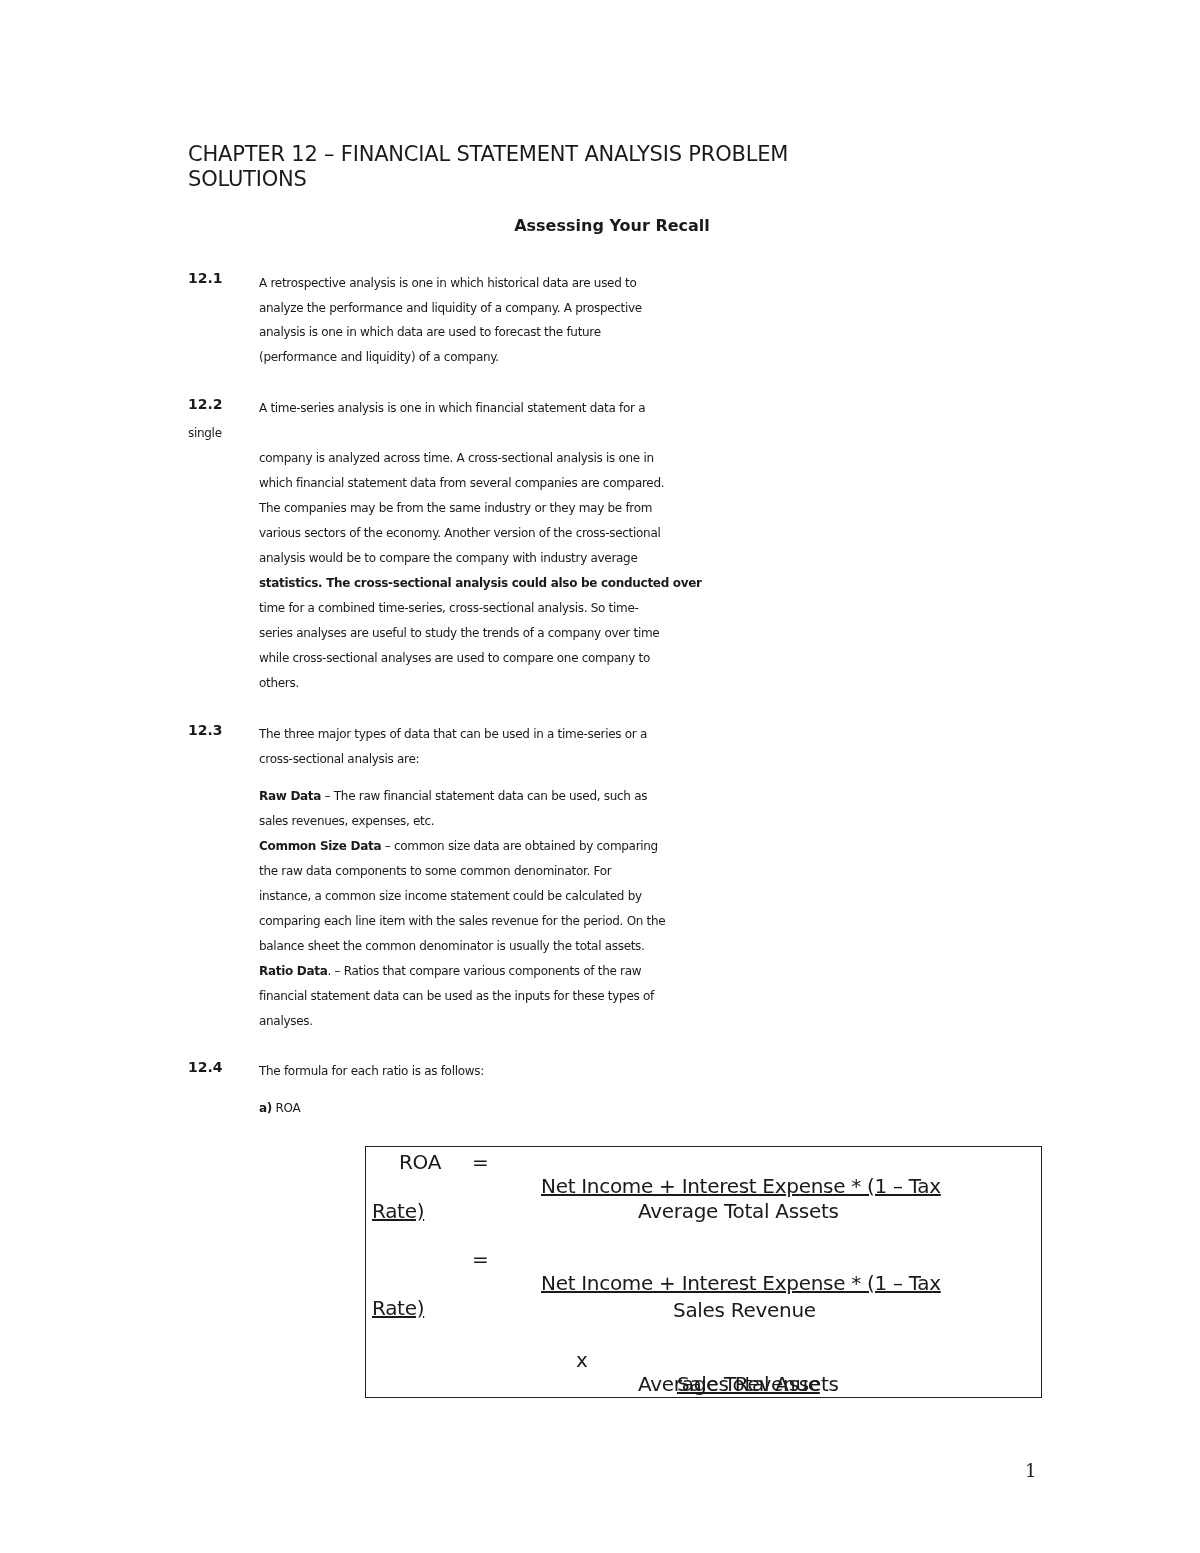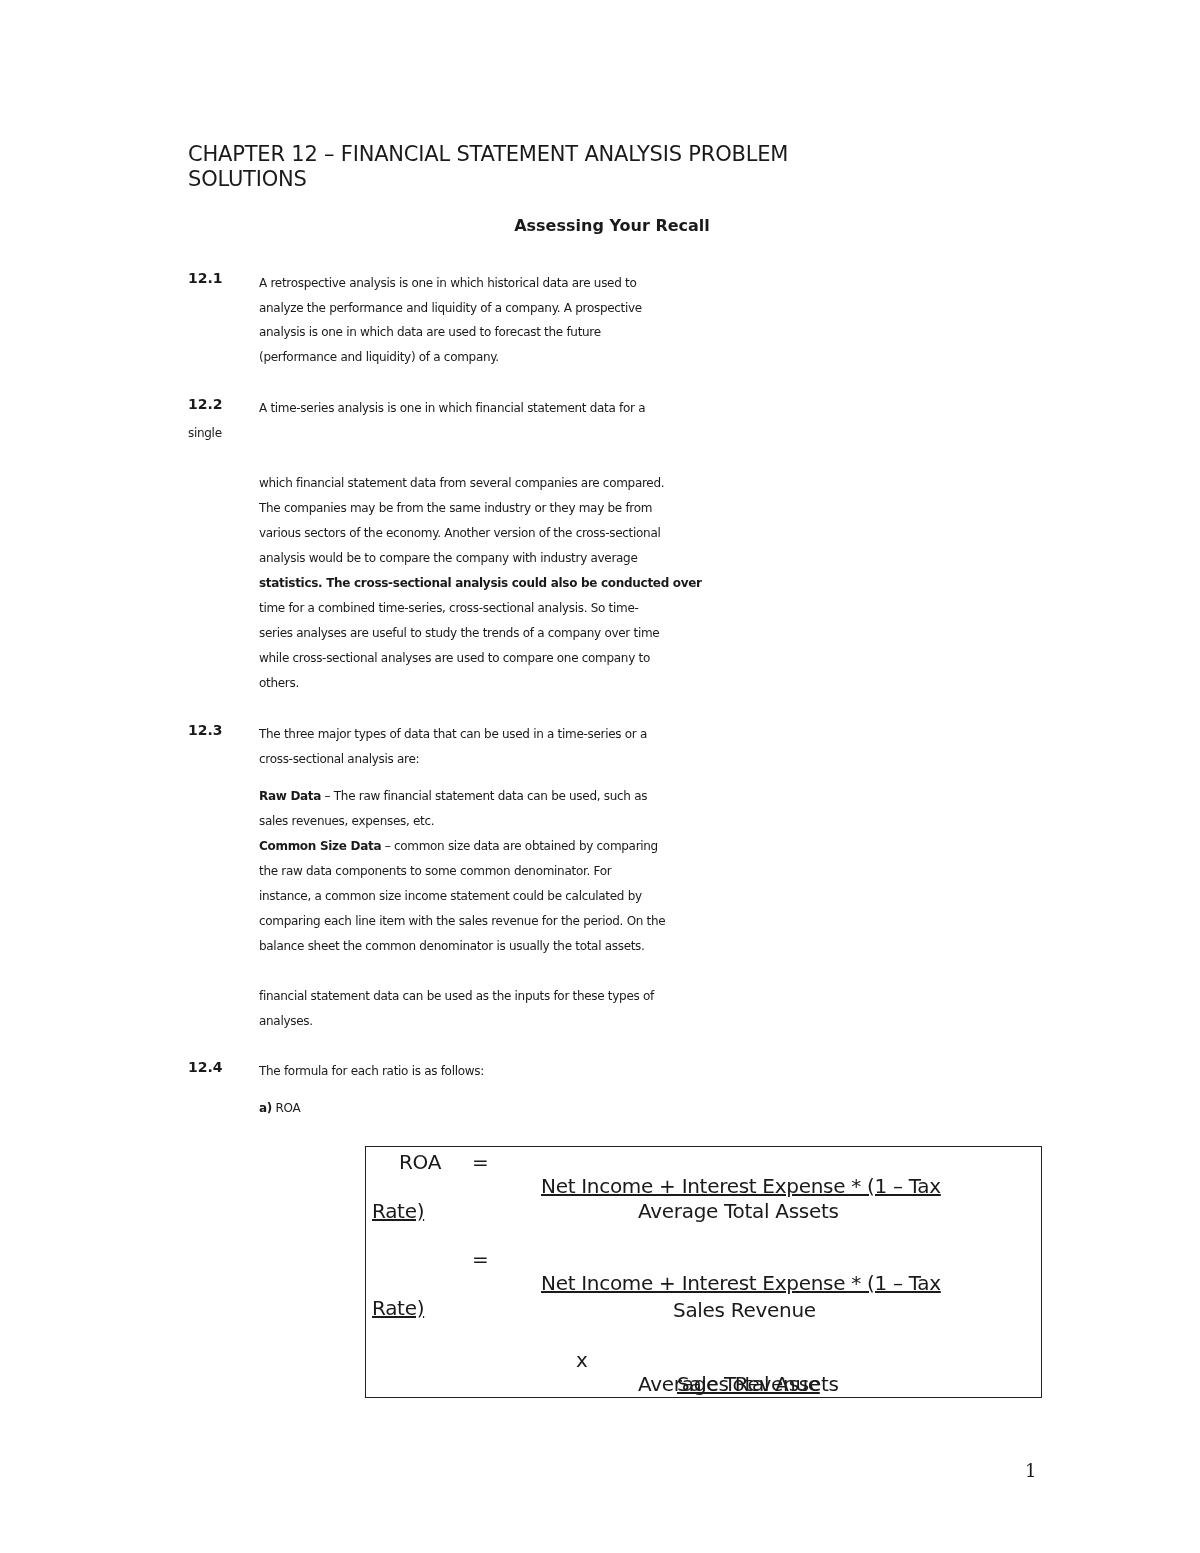--- a/index.html
+++ b/index.html
@@ -30,20 +30,21 @@
 
   <div class="num" style="top:270px;">12.1</div>
   <div class="line" style="left:247px; top:271px;">A retrospective analysis is one in which historical data are used to</div>
   <div class="line" style="left:247px; top:296px;">analyze the performance and liquidity of a company.  A prospective</div>
   <div class="line" style="left:247px; top:320px;">analysis is one in which data are used to forecast the future</div>
   <div class="line" style="left:247px; top:345px;">(performance and liquidity) of a company.</div>
 
   <div class="num" style="top:396px;">12.2</div>
   <div class="line" style="left:247px; top:396px;">A time-series analysis is one in which financial statement data for a</div>
   <div class="line" style="left:176px; top:421px;text-align:center;">single</div>
+  <div class="line" style="left:247px; top:446px;">company is analyzed across time.  A cross-sectional analysis is one in</div>
   <div class="line" style="left:247px; top:471px;">which financial statement data from several companies are compared.</div>
   <div class="line" style="left:247px; top:496px;">The companies may be from the same industry or they may be from</div>
   <div class="line" style="left:247px; top:521px;">various sectors of the economy.  Another version of the cross-sectional</div>
   <div class="line" style="left:247px; top:546px;">analysis would be to compare the company with industry average</div>
   <div class="line" style="left:247px; top:571px;font-weight:bold;">statistics.   The cross-sectional analysis could also be conducted over</div>
   <div class="line" style="left:247px; top:596px;">time for a combined time-series, cross-sectional analysis.  So time-</div>
   <div class="line" style="left:247px; top:621px;">series analyses are useful to study the trends of a company over time</div>
   <div class="line" style="left:247px; top:646px;">while cross-sectional analyses are used to compare one company to</div>
   <div class="line" style="left:247px; top:671px;">others.</div>
 
@@ -53,20 +54,21 @@
 
   <div class="line" style="left:247px; top:784px;"><b class="term">Raw Data</b><span> – The raw financial statement data can be used, such as</span></div>
   <div class="line" style="left:247px; top:809px;">sales revenues, expenses, etc.</div>
 
   <div class="line" style="left:247px; top:834px;"><b class="term">Common Size Data</b><span> – common size data are obtained by comparing</span></div>
   <div class="line" style="left:247px; top:859px;">the raw data components to some common denominator.  For</div>
   <div class="line" style="left:247px; top:884px;">instance, a common size income statement could be calculated by</div>
   <div class="line" style="left:247px; top:909px;">comparing each line item with the sales revenue for the period.  On the</div>
   <div class="line" style="left:247px; top:934px;">balance sheet the common denominator is usually the total assets.</div>
 
+  <div class="line" style="left:247px; top:959px;"><b class="term">Ratio Data</b><span>. – Ratios that compare various components of the raw</span></div>
   <div class="line" style="left:247px; top:984px;">financial statement data can be used as the inputs for these types of</div>
   <div class="line" style="left:247px; top:1009px;">analyses.</div>
 
   <div class="num" style="top:1059px;">12.4</div>
   <div class="line" style="left:247px; top:1059px;">The formula for each ratio is as follows:</div>
   <div class="line" style="left:247px; top:1096px;"><b>a)</b>&nbsp;<span>ROA</span></div>
 
   <div class="box">
     <div class="t" style="left:33px; top:3px;">ROA</div>
     <div class="t" style="left:106px; top:3px;">=</div>

